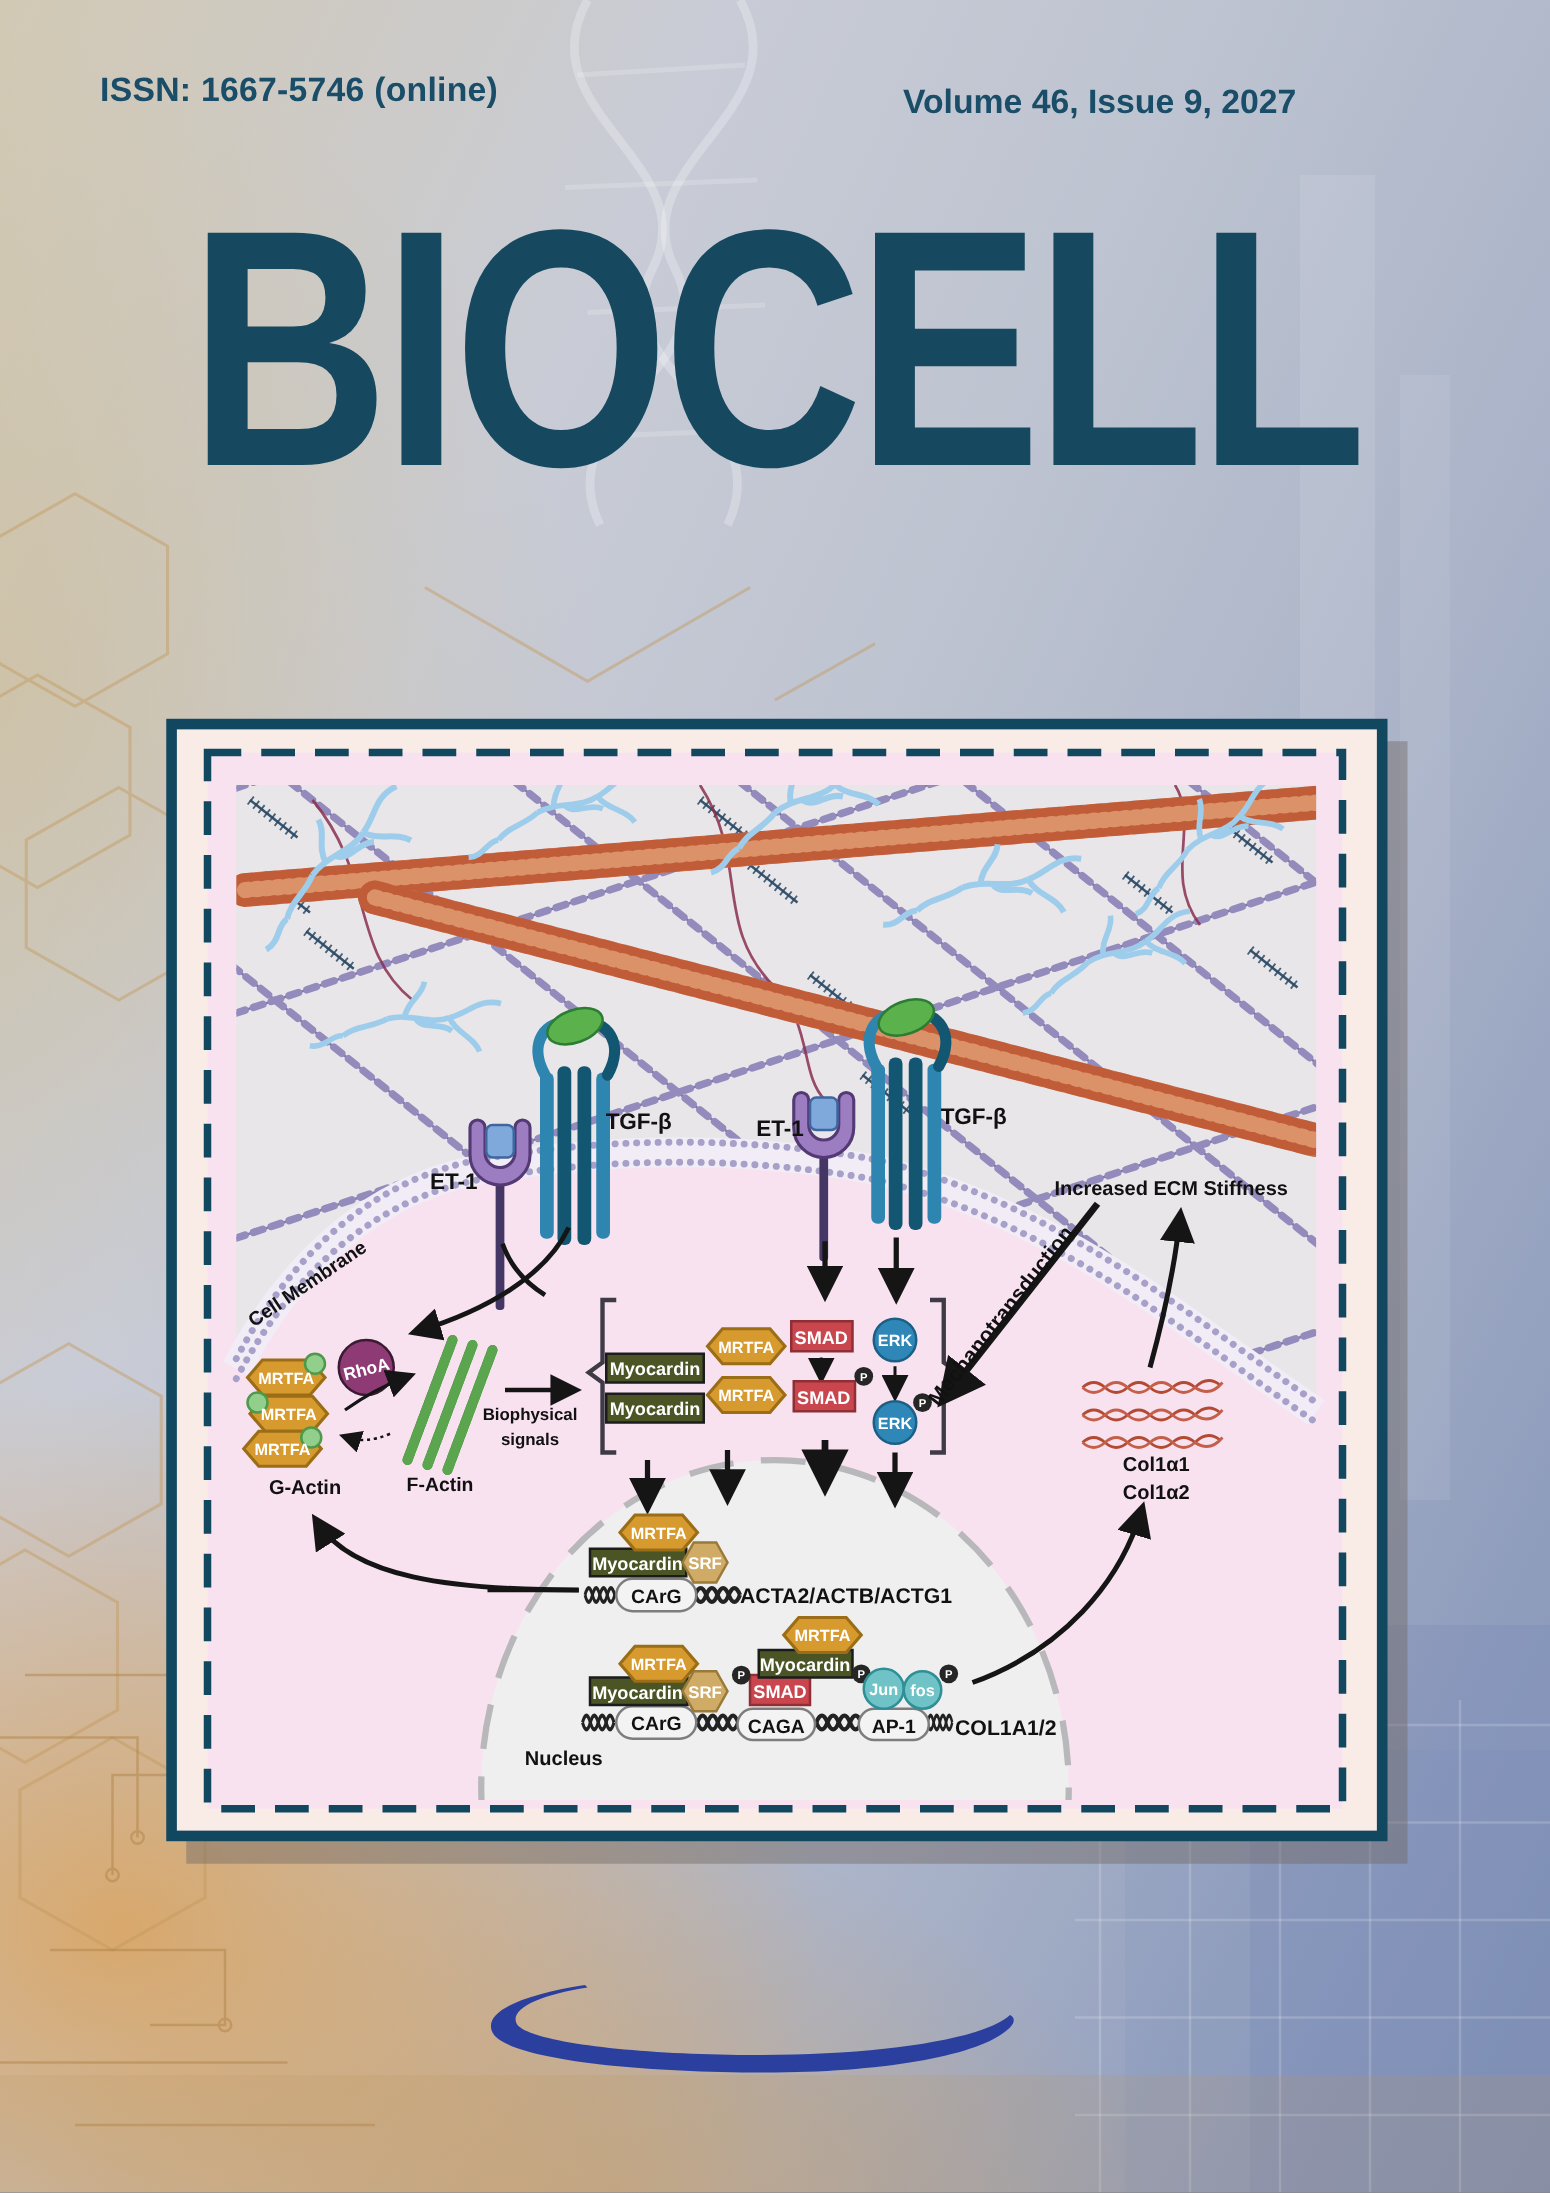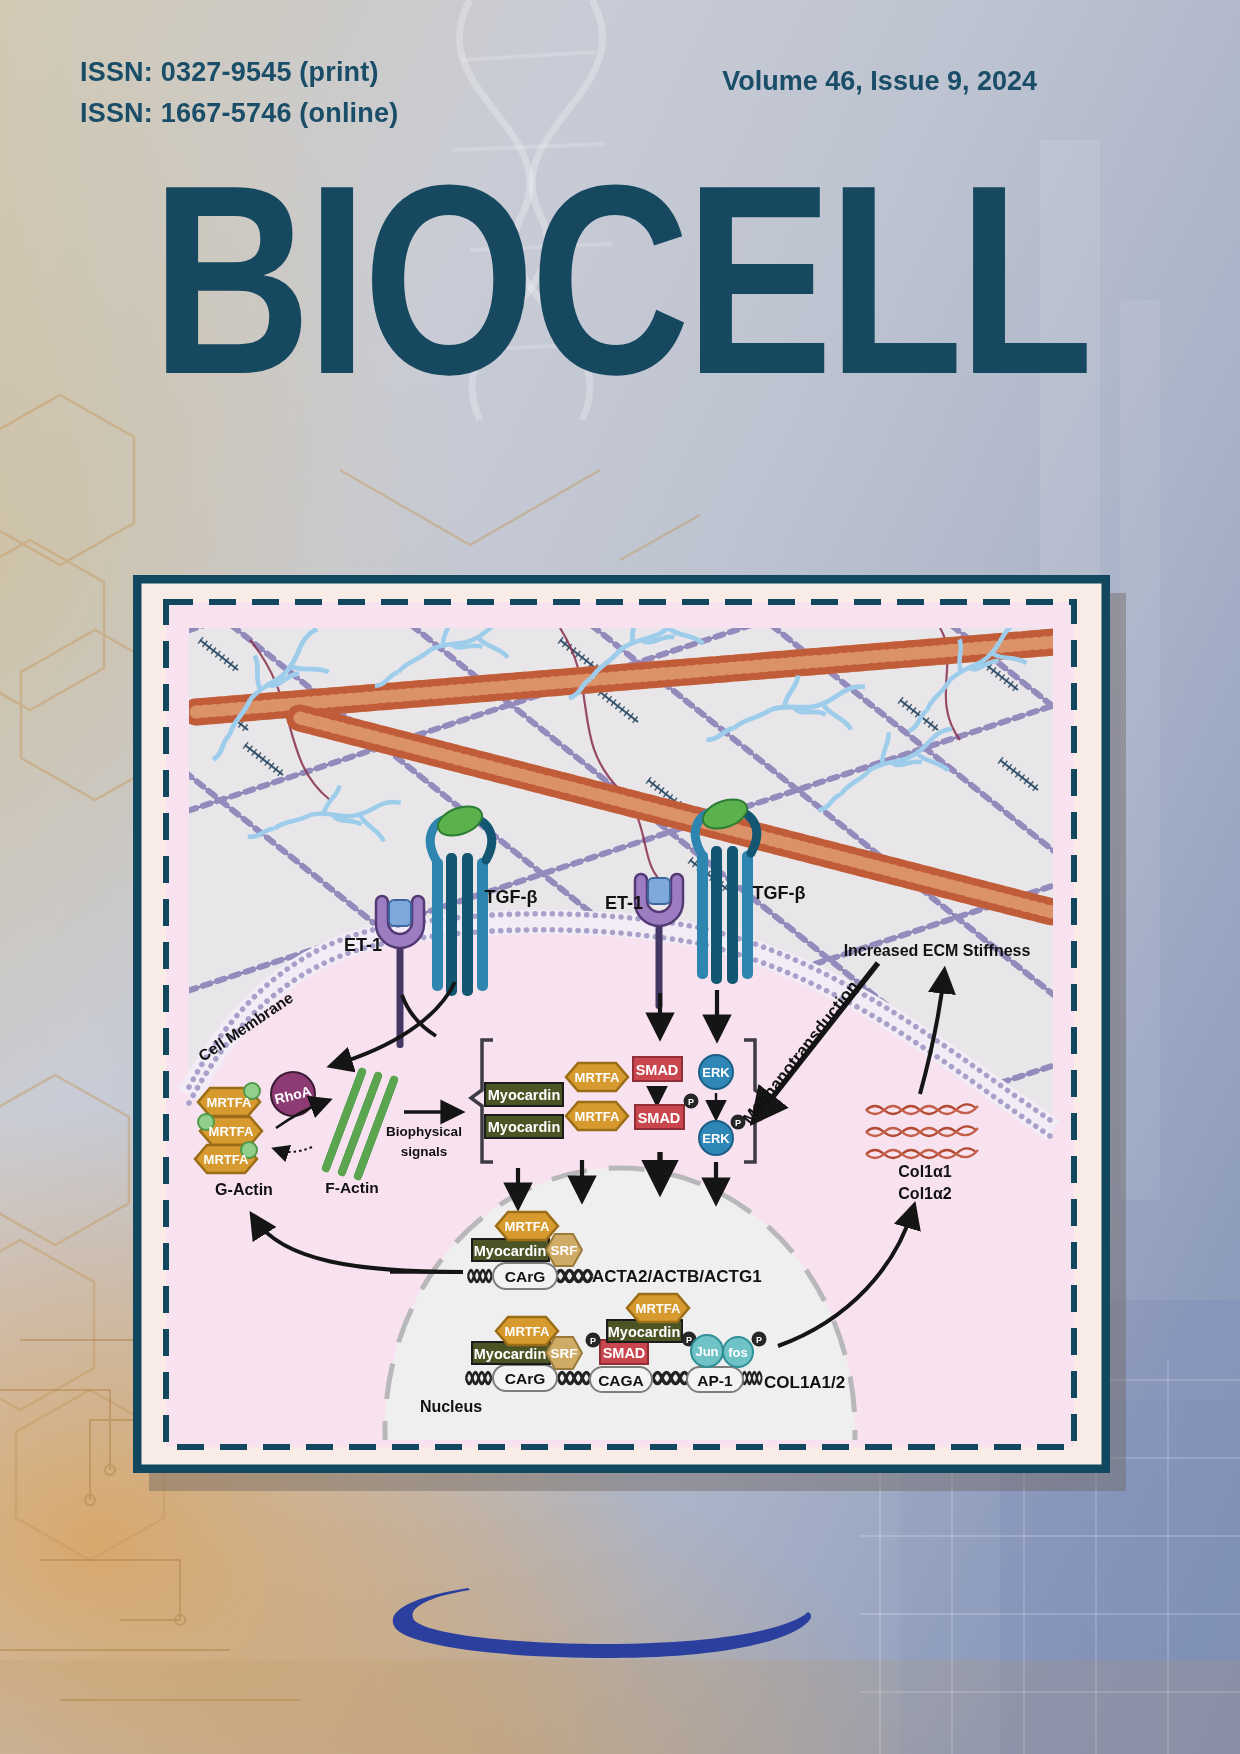--- a/index.html
+++ b/index.html
@@ -63,24 +63,23 @@
         <path d="M880 1300 V1754 M952 1300 V1754 M1024 1320 V1754 M1096 1340 V1754 M1168 1360 V1754"></path>
         <path d="M860 1380 H1240 M860 1458 H1240 M860 1536 H1240 M860 1614 H1240 M860 1692 H1240"></path>
       </g>
       <rect x="1040" y="140" width="60" height="760" fill="rgba(255,255,255,.10)"></rect>
       <rect x="1120" y="300" width="40" height="900" fill="rgba(255,255,255,.08)"></rect>
       <rect x="0" y="1660" width="1240" height="94" fill="rgba(190,150,95,.18)"></rect>
     </g>
   </svg>
 
   <div class="issn">
-    <div>ISSN: 0327-9545 (print)</div>
     <div>ISSN: 1667-5746 (online)</div>
   </div>
-  <div class="volume">Volume 46, Issue 9, 2024</div>
+  <div class="volume">Volume 46, Issue 9, 2027</div>
   <h1 class="title">BIOCELL</h1>
 
   <div class="frame-shadow"></div>
 
   <svg class="figure-svg" viewBox="133 575 977 898">
     <defs>
       <marker id="ah" viewBox="0 0 10 10" refX="7" refY="5" markerWidth="7" markerHeight="7" orient="auto-start-reverse">
         <path d="M0 0 L10 5 L0 10 Z" fill="#151515"></path>
       </marker>
       <marker id="ahs" viewBox="0 0 10 10" refX="6" refY="5" markerWidth="9" markerHeight="9" orient="auto-start-reverse">

